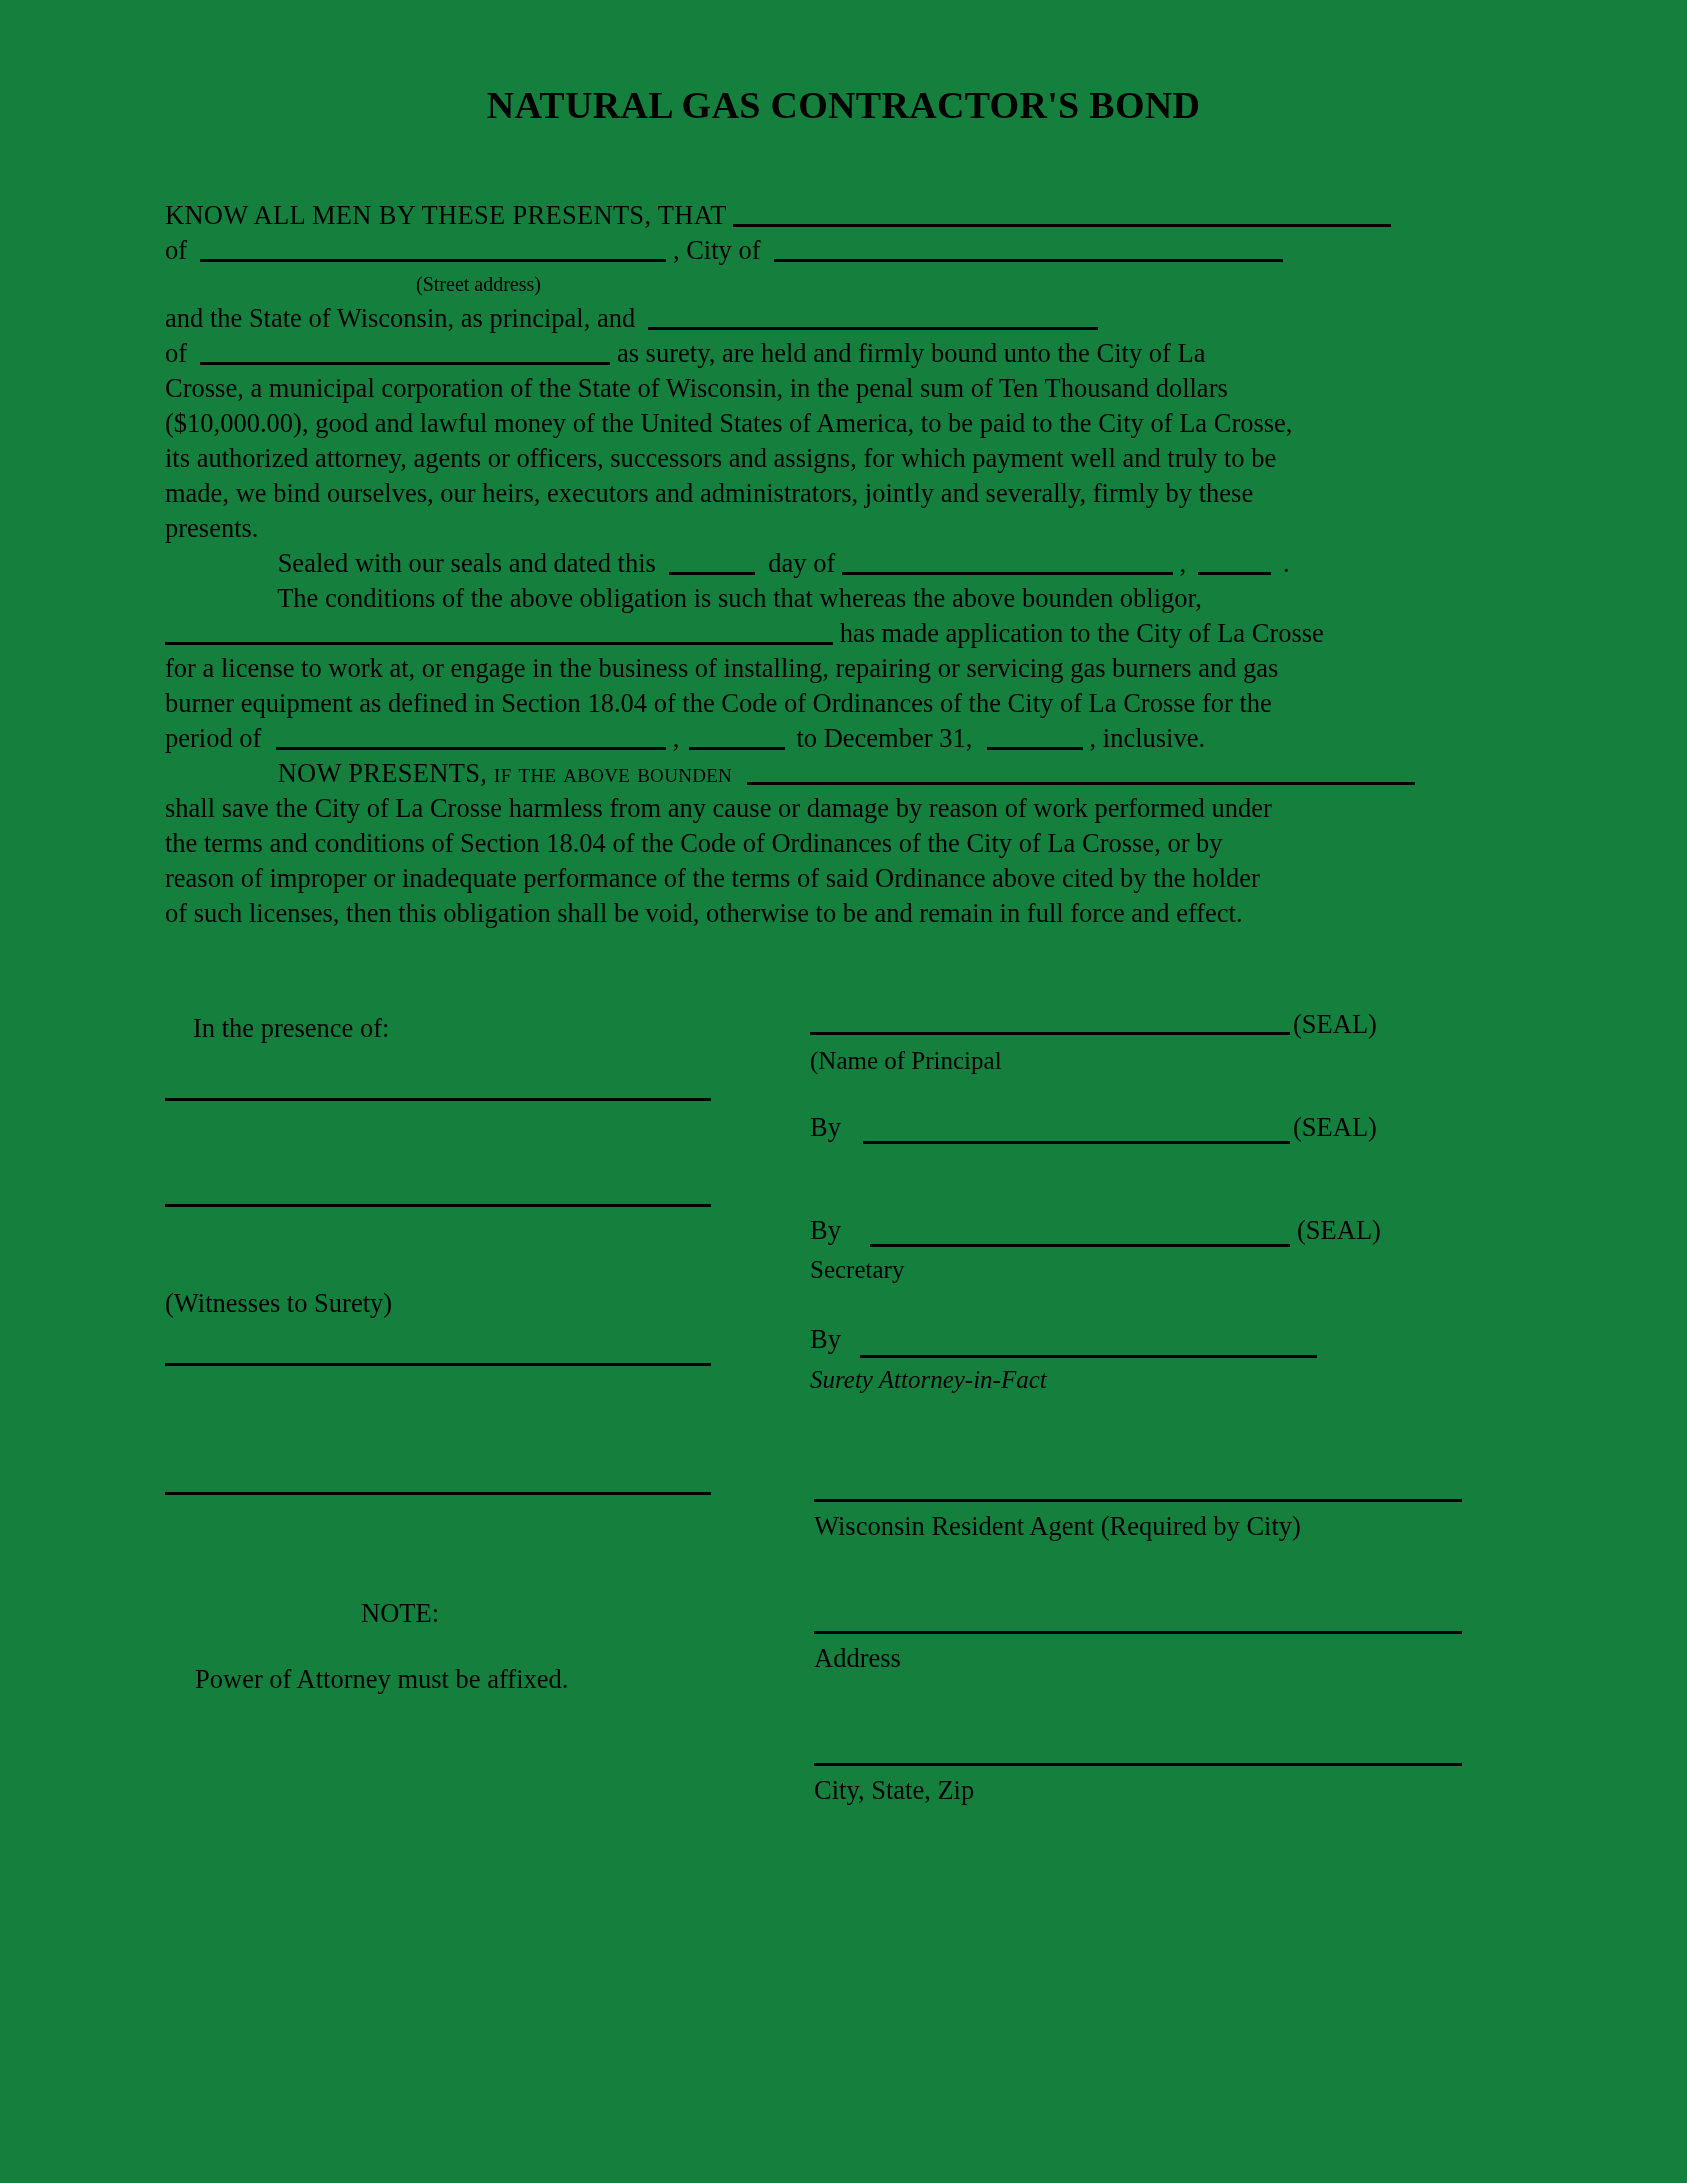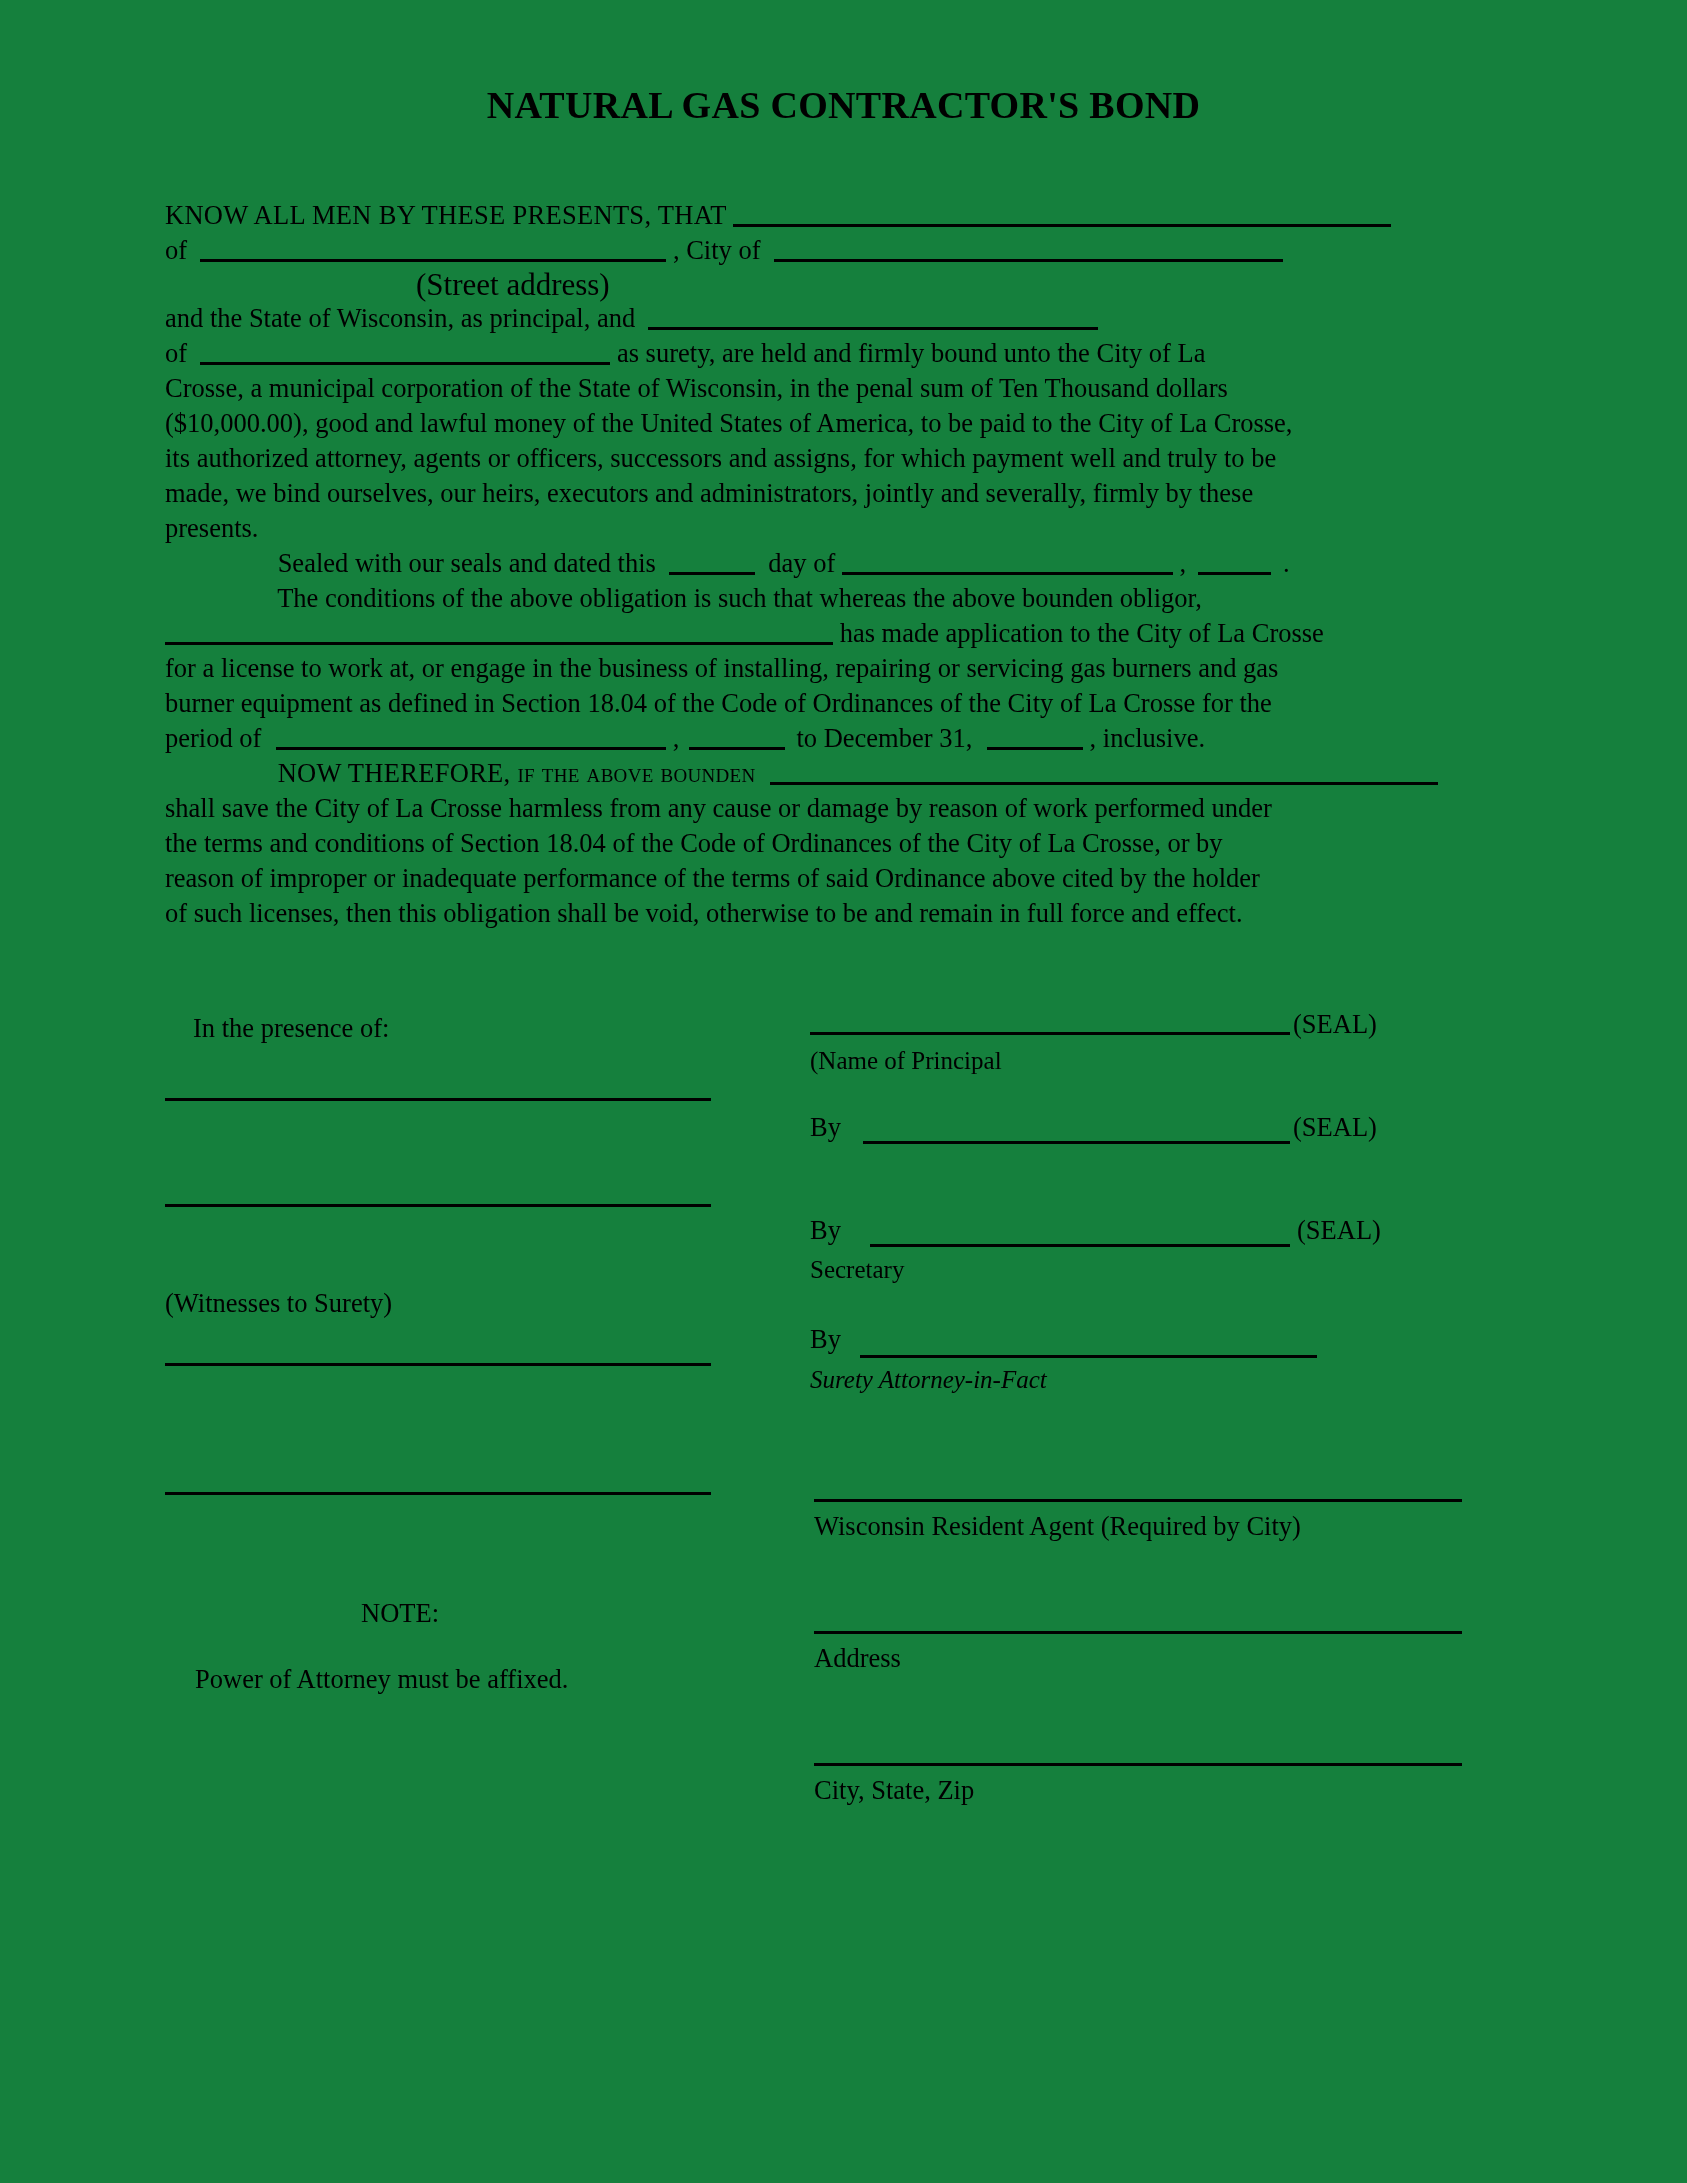--- a/index.html
+++ b/index.html
@@ -58,21 +58,21 @@
   .blank {
     display: inline-block;
     border-bottom: 3.3px solid #000;
     vertical-align: -2.6px;
     height: 0;
   }
 
   .indent { display: inline-block; width: 106px; }
 
   .caption {
-    font-size: 31px;
+    font-size: 20px;
     line-height: 33px;
   }
 
   
   .rule {
     position: absolute;
     background: #000;
     height: 3.3px;
   }
 
@@ -177,21 +177,21 @@
       <span class="blank" style="width:390px; margin-left:8px;"></span>
       <span>,</span>
       <span class="blank" style="width:96px; margin-left:2.6px; margin-right:5.3px;"></span>
       <span>to December 31,</span>
       <span class="blank" style="width:96px; margin-left:8px;"></span>
       <span>, inclusive.</span>
     </div>
 
     <div class="ln">
       <span class="indent"></span>
-      <span class="smallcaps-line">NOW THEREFORE, if the above bounden</span>
+      <span class="smallcaps-line">NOW PRESENTS, if the above bounden</span>
       <span class="blank" style="width:668px; margin-left:8px;"></span>
     </div>
 
     <div class="ln">
       <span>shall save the City of La Crosse harmless from any cause or damage by reason of work performed under</span>
     </div>
     <div class="ln">
       <span>the terms and conditions of Section 18.04 of the Code of Ordinances of the City of La Crosse, or by</span>
     </div>
     <div class="ln">

